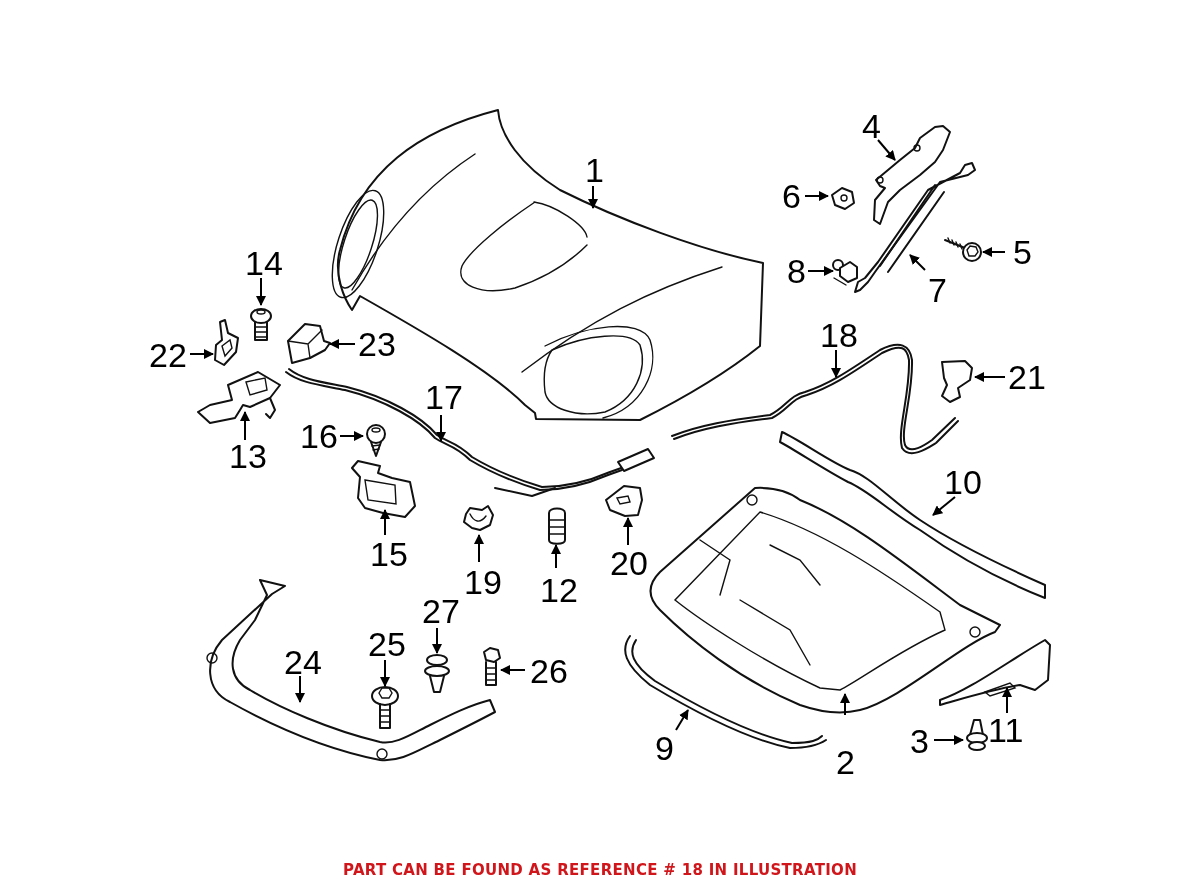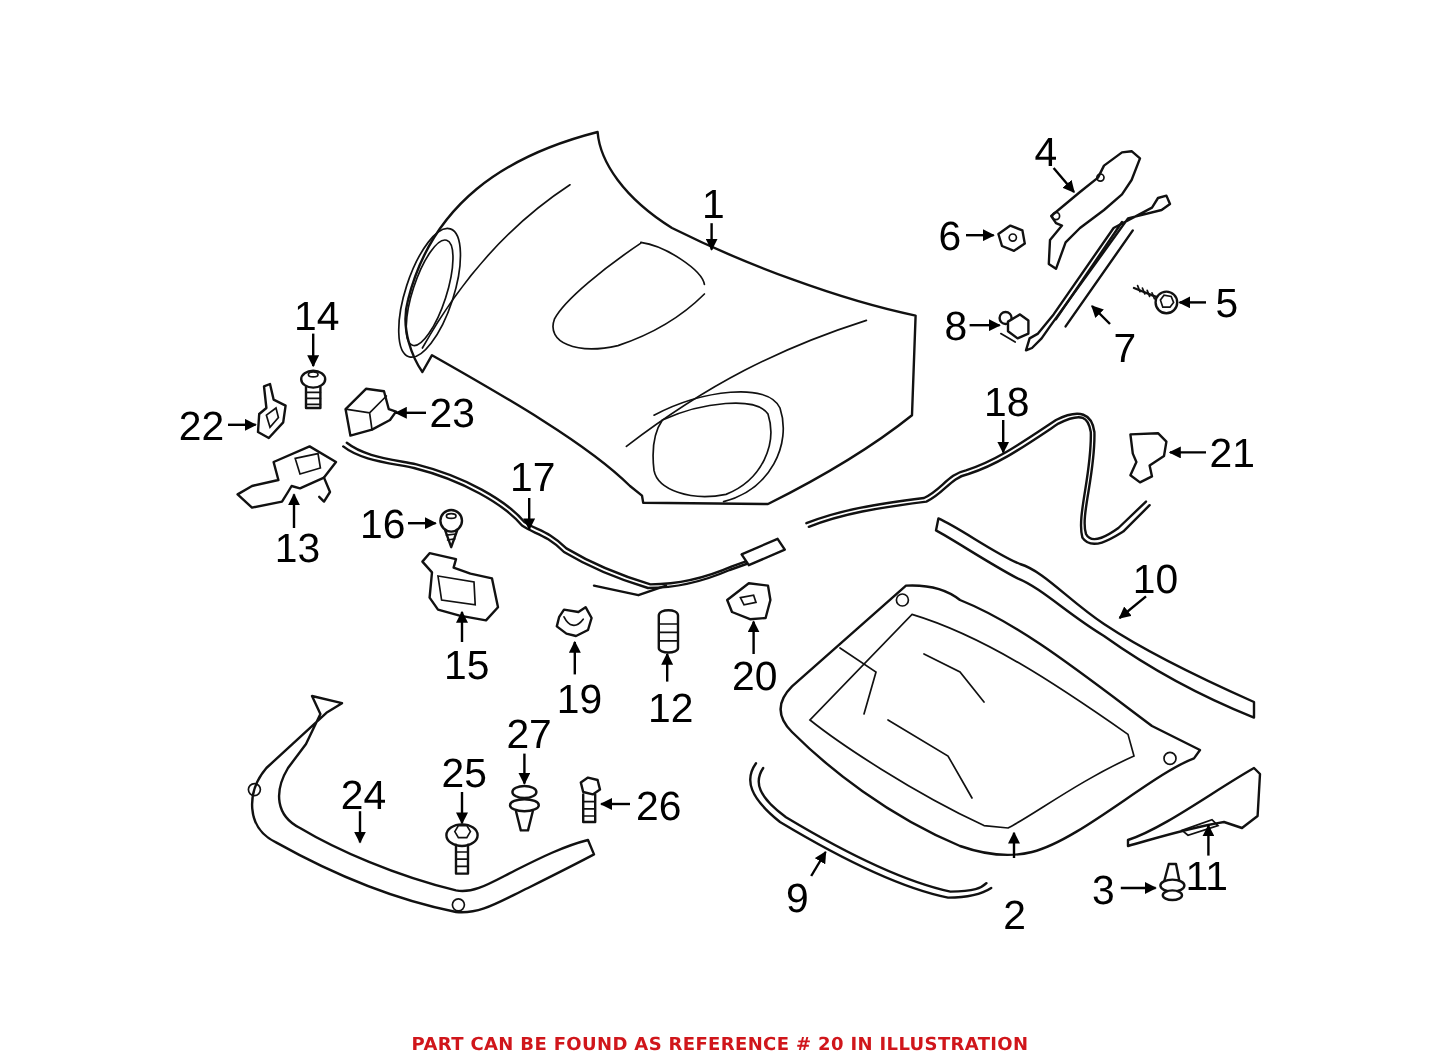--- a/index.html
+++ b/index.html
@@ -235,13 +235,13 @@
     <text class="callout" x="1008" y="389">21</text>
     <text class="callout" x="149" y="367">22</text>
     <text class="callout" x="358" y="356">23</text>
     <text class="callout" x="284" y="674">24</text>
     <text class="callout" x="368" y="656">25</text>
     <text class="callout" x="530" y="683">26</text>
     <text class="callout" x="422" y="623">27</text>
   </g>
 </svg>
 
-<div class="footer" style="color: rgb(208, 22, 27);">PART CAN BE FOUND AS REFERENCE # 20 IN ILLUSTRATION</div>
+<div class="footer" style="color: rgb(208, 22, 27);">PART CAN BE FOUND AS REFERENCE # 18 IN ILLUSTRATION</div>
 
 </body></html>

